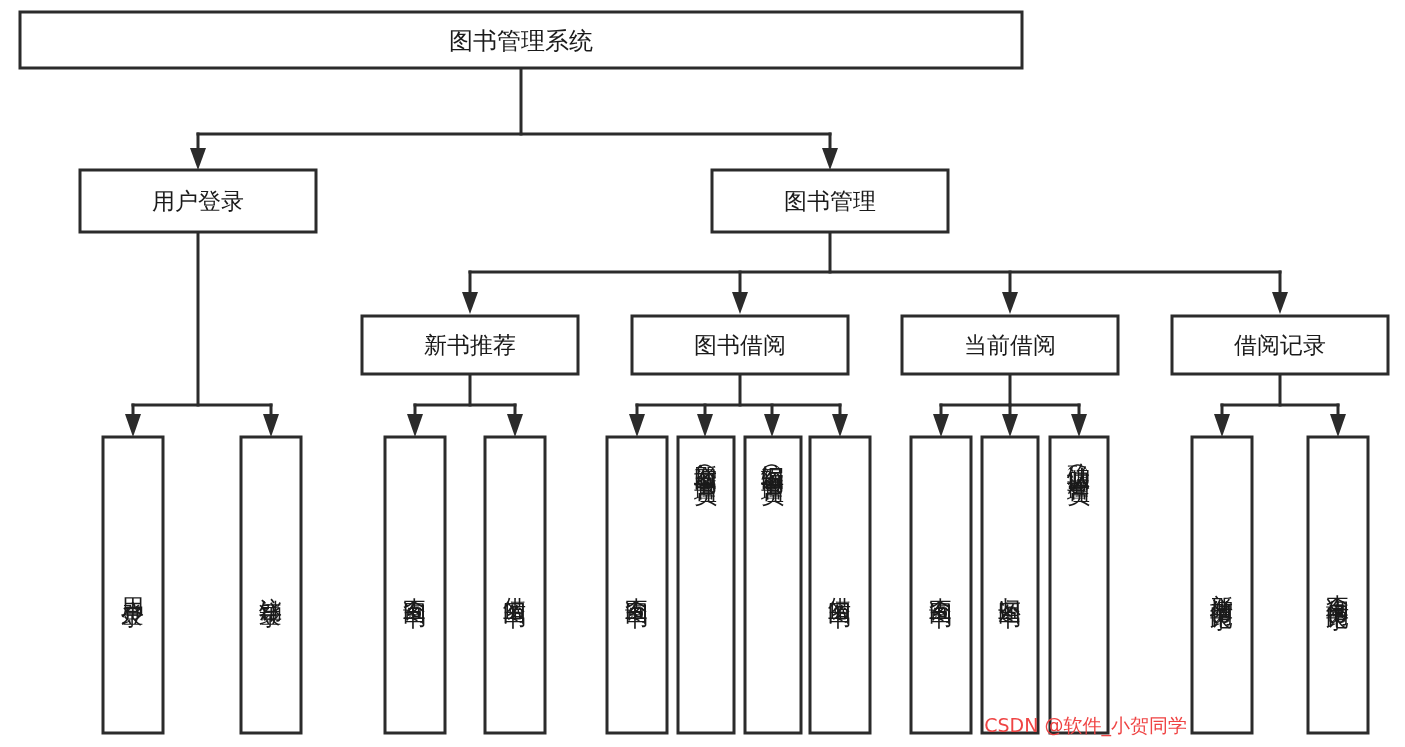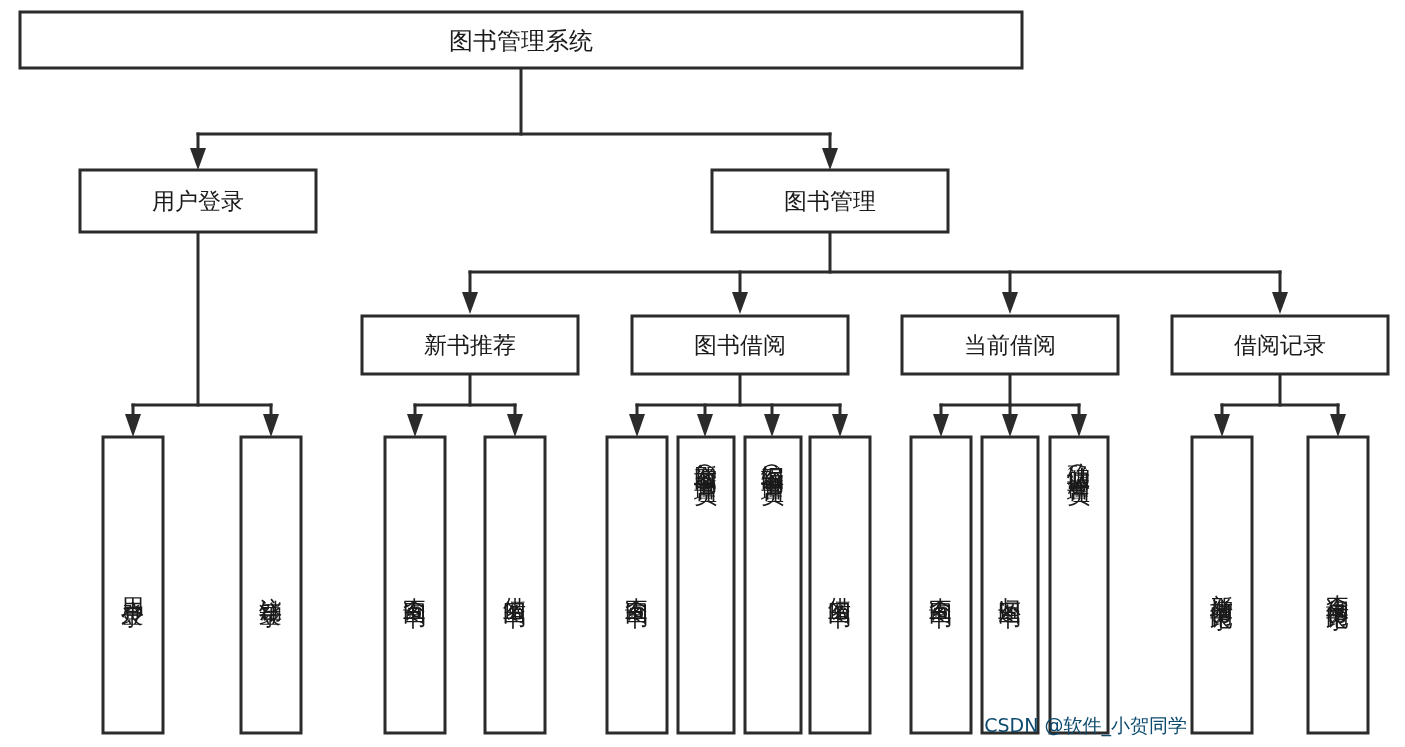--- a/index.html
+++ b/index.html
@@ -69,21 +69,21 @@
     letter-spacing: 3px;
     color: #1a1a1a;
     white-space: nowrap;
   }
   .watermark {
     position: absolute;
     right: 14px;
     bottom: 8px;
     font-family: "DejaVu Sans", "Liberation Sans", sans-serif;
     font-size: 19px;
-    color: #0c4a6e;
+    color: #ef4444;
     white-space: nowrap;
     user-select: none;
   }
 </style>
 </head>
 <body>
 
 <div id="diagram-root">
 
   <svg id="flowchart" viewBox="0 0 1405 747" xmlns="http://www.w3.org/2000/svg">

